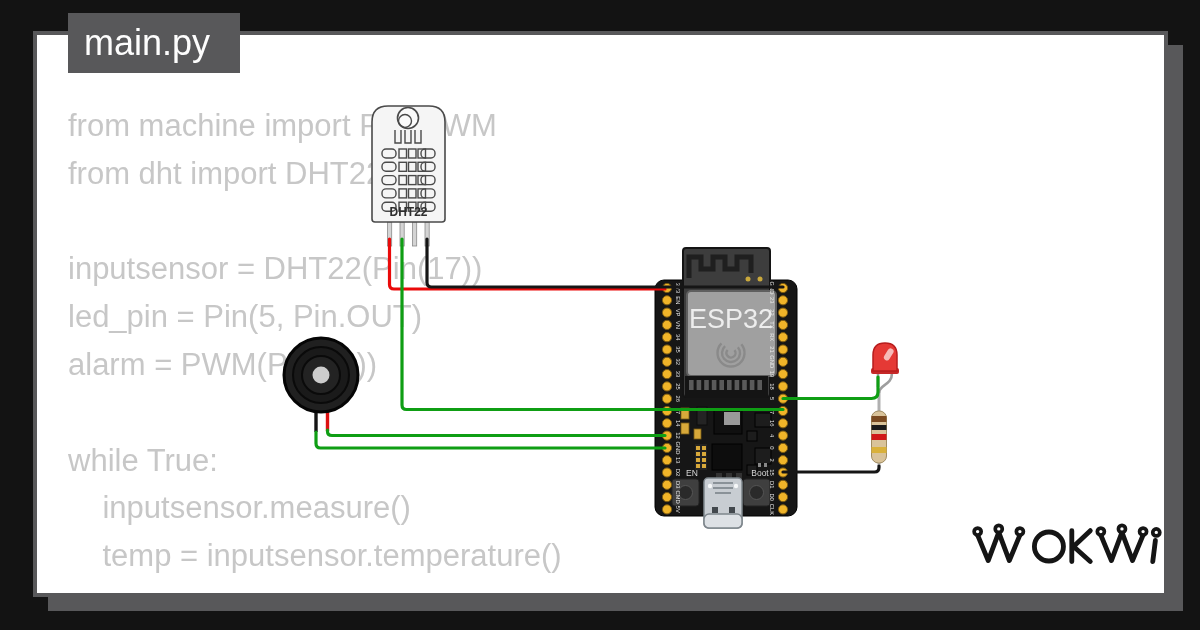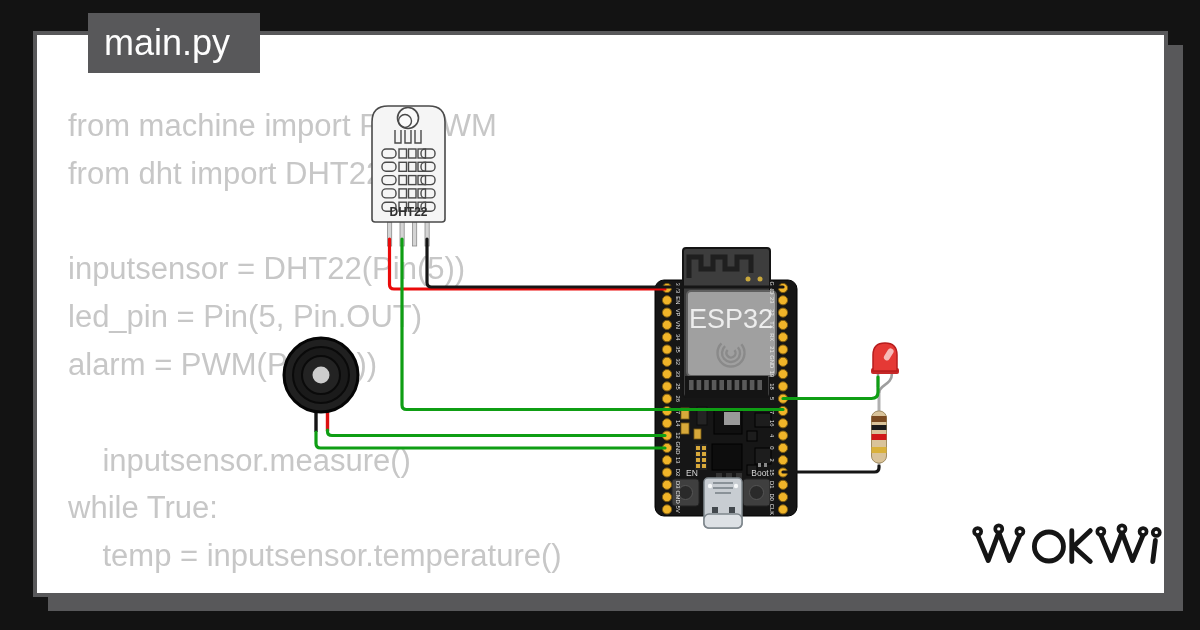--- a/index.html
+++ b/index.html
@@ -10,36 +10,36 @@
   }
   .canvas{
     position:absolute;left:33px;top:31px;width:1127px;height:558px;
     background:#ffffff;border:4px solid #58585a;
     box-shadow:15px 14px 0 #58585a;
   }
   .stage{position:absolute;left:0;top:0;width:1127px;height:558px;overflow:hidden;}
   .tab{
     position:absolute;left:68px;top:13px;height:60px;min-width:172px;
     background:#58585a;color:#fdfdfd;display:flex;align-items:center;
-    padding:17px 16px;font-size:36px;z-index:30;box-sizing:border-box;margin-left:20px;
+    padding:17px 16px;font-size:36px;z-index:30;box-sizing:border-box;
   }
   .code{
     position:absolute;left:31px;top:67px;z-index:1;
     font-size:31px;line-height:47.8px;color:#c7c7c7;white-space:pre;
   }
   svg.layer{position:absolute;left:0;top:0;z-index:10;}
   text{font-family:"Liberation Sans", sans-serif;}
 </style>
 </head>
 <body>
 
 <div class="canvas">
   <div class="stage">
 
-    <div class="code" id="code-block"><div>from machine import Pin, PWM</div><div>from dht import DHT22</div><div> </div><div>inputsensor = DHT22(Pin(5))</div><div>led_pin = Pin(5, Pin.OUT)</div><div>alarm = PWM(Pin(12))</div><div> </div><div>    inputsensor.measure()</div><div>while True:</div><div>    temp = inputsensor.temperature()</div></div>
+    <div class="code" id="code-block"><div>from machine import Pin, PWM</div><div>from dht import DHT22</div><div> </div><div>inputsensor = DHT22(Pin(17))</div><div>led_pin = Pin(5, Pin.OUT)</div><div>alarm = PWM(Pin(12))</div><div> </div><div>while True:</div><div>    inputsensor.measure()</div><div>    temp = inputsensor.temperature()</div></div>
 
     <svg class="layer" width="1127" height="558" viewBox="0 0 1127 558">
 
       <g>
         <rect x="618" y="245" width="142" height="236" rx="9" fill="#161616" stroke="#000000" stroke-width="1"></rect>
 
         <rect x="646" y="213" width="87" height="149" rx="3" fill="#3d3d3d" stroke="#141414" stroke-width="2"></rect>
         <path d="M 652,243 L 652,222 L 664,222 L 664,234 L 676,234 L 676,222 L 688,222 L 688,234 L 700,234 L 700,222 L 714,222 L 714,238" fill="none" stroke="#1f1f1f" stroke-width="5"></path>
         <circle cx="711" cy="244" r="2.5" fill="#caa93c"></circle>
         <circle cx="723" cy="244" r="2.5" fill="#caa93c"></circle>

